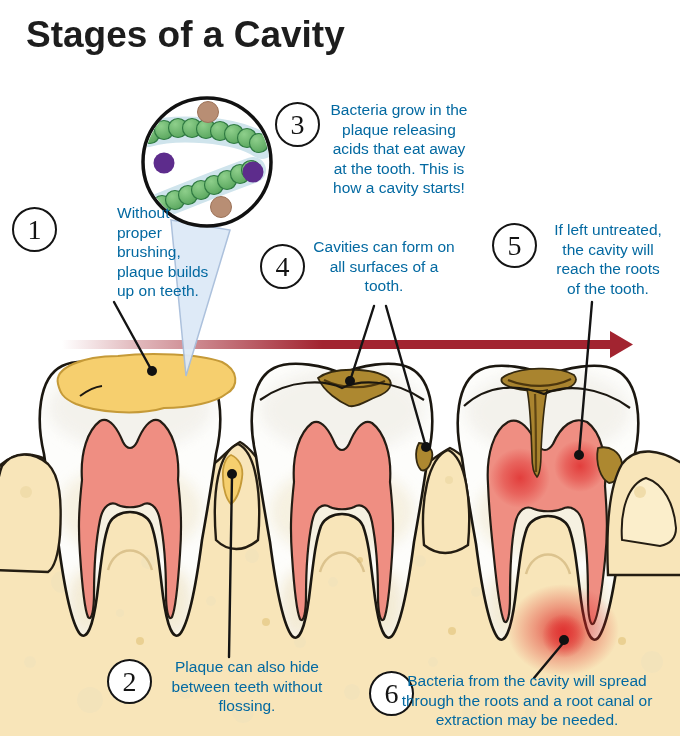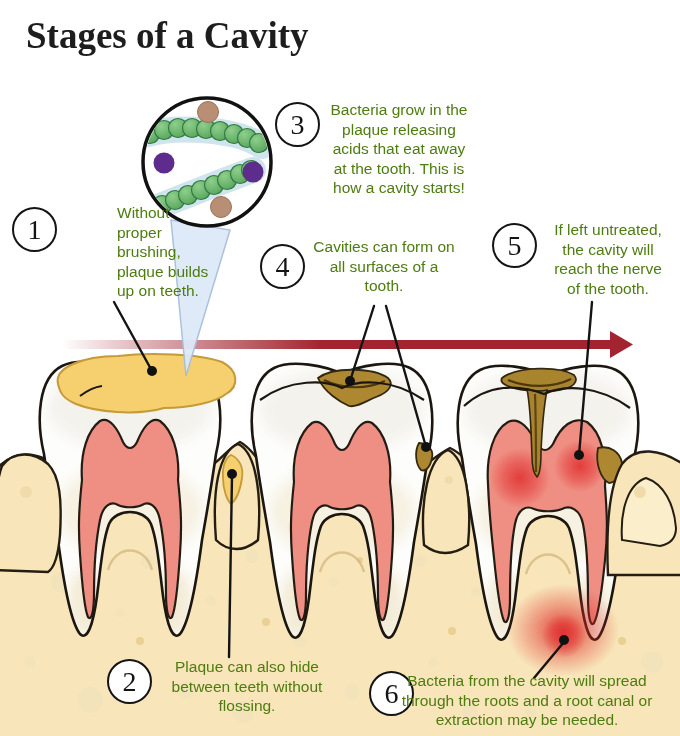--- a/index.html
+++ b/index.html
@@ -1,20 +1,20 @@
 <!DOCTYPE html>
 <html><head>
 <meta charset="utf-8">
 <style>
   html,body{margin:0;padding:0;background:#ffffff;}
   .canvas{position:relative;width:680px;height:736px;background:#ffffff;overflow:hidden;
           font-family:"Liberation Sans",sans-serif;color:#1c1c1c;}
   .artwork{position:absolute;left:0;top:0;}
-  .title{position:absolute;left:26px;top:14px;font-size:37px;font-weight:700;color:#1d1d1d;font-family:Liberation Serif, serif;}
-  .caption{position:absolute;font-size:15.5px;line-height:19.5px;color:#4d7c0f;
+  .title{position:absolute;left:26px;top:14px;font-size:37px;font-weight:700;color:#1d1d1d;}
+  .caption{position:absolute;font-size:15.5px;line-height:19.5px;color:#0369a1;
            white-space:pre-line;text-align:center;}
   .caption.left{text-align:left;margin-left:48px;}
   .badge{position:absolute;width:45px;height:45px;box-sizing:border-box;border:2.6px solid #141414;
          border-radius:50%;background:#ffffff;display:flex;align-items:center;justify-content:center;
          font-family:"Liberation Serif",serif;font-size:28px;color:#141414;}
 </style>
 </head>
 <body>
 
 <div class="canvas">
@@ -250,19 +250,19 @@
   <div class="caption" style="left:323px;top:100px;width:152px;">Bacteria grow in the
 plaque releasing
 acids that eat away
 at the tooth. This is
 how a cavity starts!</div>
   <div class="caption" style="left:305px;top:237px;width:158px;">Cavities can form on
 all surfaces of a
 tooth.</div>
   <div class="caption" style="left:540px;top:220px;width:136px;">If left untreated,
 the cavity will
-reach the nerve
+reach the roots
 of the tooth.</div>
   <div class="caption" style="left:392px;top:671px;width:270px;">Bacteria from the cavity will spread
 through the roots and a root canal or
 extraction may be needed.</div>
 
 </div>
 
 </body></html>

